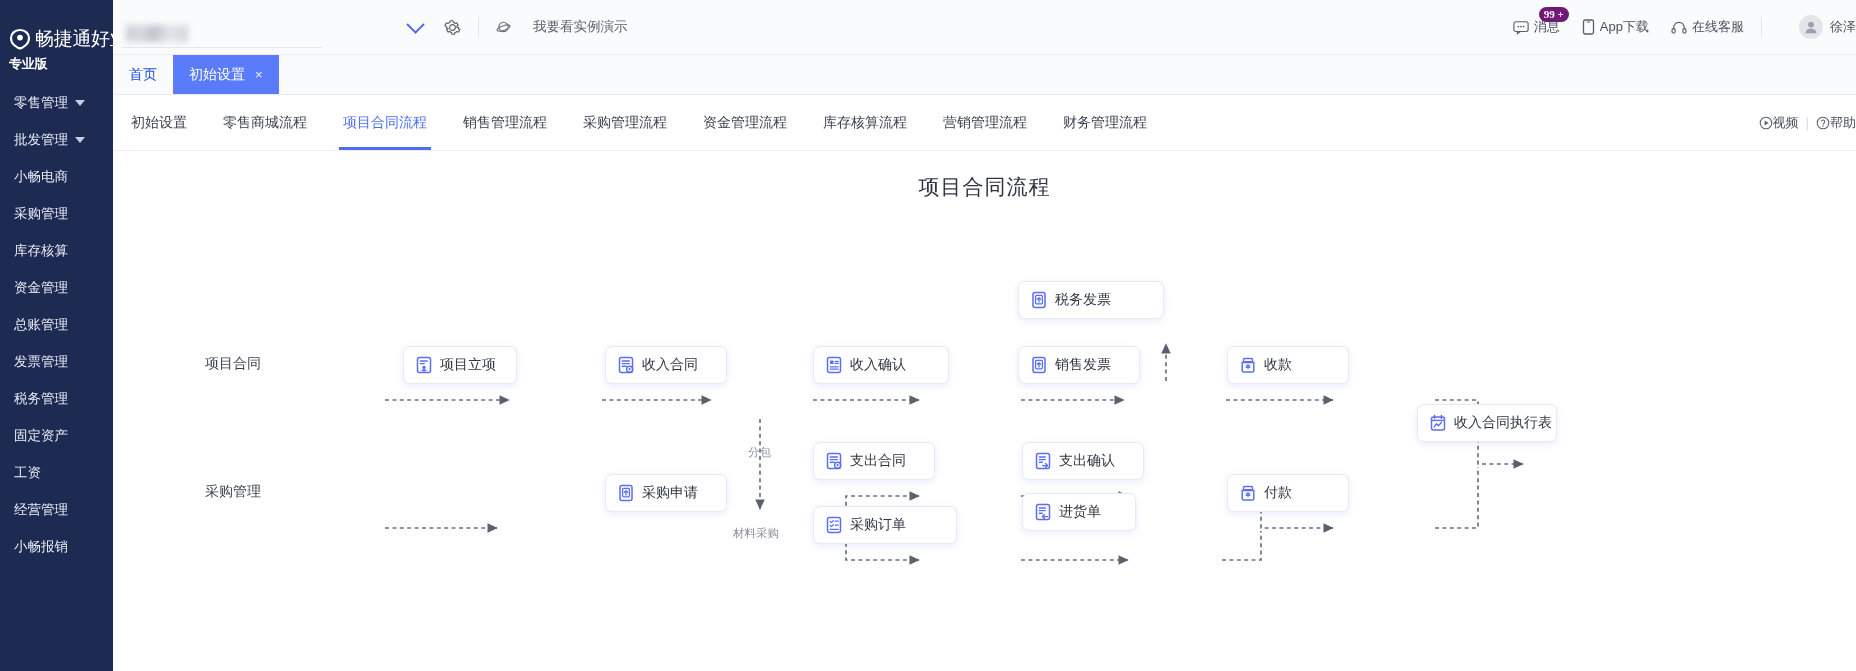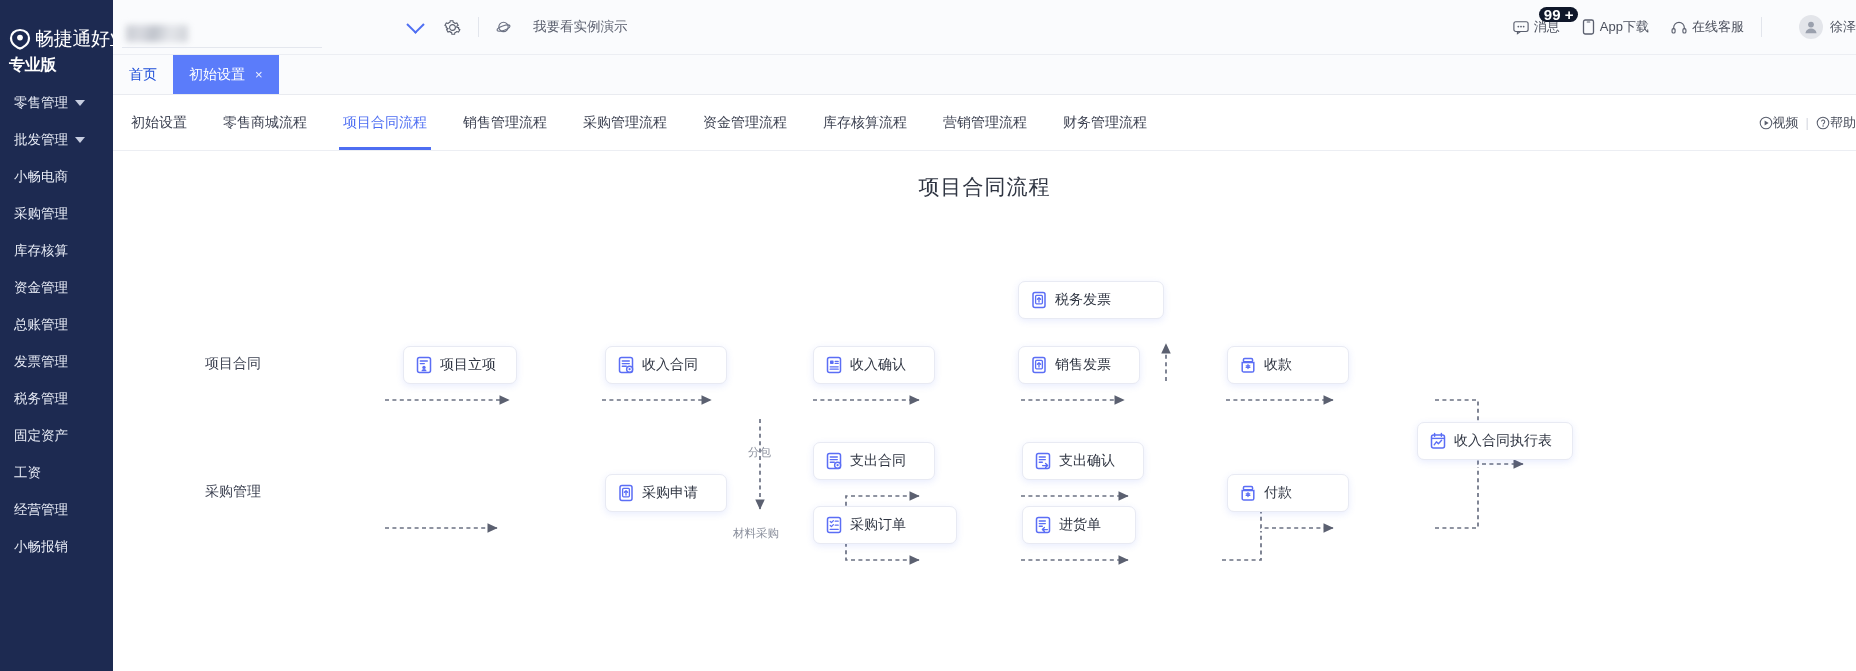--- a/index.html
+++ b/index.html
@@ -20,21 +20,21 @@
     overflow: hidden;
   }
   .logo-area { padding: 26px 0 0 0; height: 72px; position: relative; }
   .logo-row { display: flex; align-items: center; padding-left: 9px; }
   .logo-mark { width: 22px; height: 22px; flex: 0 0 22px; }
   .logo-text {
     color: #ffffff; font-size: 19px; margin-left: 4px;
     white-space: nowrap; letter-spacing: -0.3px;
   }
   .logo-badge {
-    color: #ffffff; font-size: 16px; padding-left: 9px; margin-top: 3px;
+    color: #ffffff; font-size: 13px; padding-left: 9px; margin-top: 3px;
     font-weight: bold; letter-spacing: -0.2px;
   }
   .menu { margin-top: 12px; }
   .menu-item {
     height: 37px; display: flex; align-items: center;
     color: #e8ecf6; font-size: 13.5px;
     padding-left: 14px; cursor: pointer; white-space: nowrap;
   }
   .caret {
     width: 0; height: 0; margin-left: 7px;
@@ -81,23 +81,23 @@
     margin-left: auto; display: flex; align-items: center;
     padding-right: 0px; height: 100%;
   }
   .tb-item {
     display: flex; align-items: center; gap: 5px;
     color: #4a4f5c; font-size: 13px; margin-left: 22px;
     cursor: pointer; position: relative; white-space: nowrap;
   }
   .badge-99 {
     position: absolute; top: -11px; left: 26px;
-    background: #0f172a; color: #fff; font-size: 15px;
+    background: #701a75; color: #fff; font-size: 11px;
     border-radius: 9px; padding: 1px 5px 1px 5px; line-height: 13px;
-    white-space: nowrap; font-weight: bold;
+    white-space: nowrap; font-weight: bold; font-family: Liberation Serif, serif;
   }
   .avatar {
     width: 24px; height: 24px; border-radius: 50%;
     background: #e3e5ea; margin-left: 20px;
     display: flex; align-items: center; justify-content: center;
   }
   .uname { color: #4a4f5c; font-size: 13px; margin-left: 7px; white-space: nowrap; }
 
   
   .tabstrip {
@@ -397,21 +397,21 @@
         </div>
         <div class="node" style="left: 492px; top: 195px; width: 122px;">
           <svg width="18" height="18" viewBox="0 0 18 18">
             <rect x="2.5" y="1.5" width="13" height="15" rx="2" fill="none" stroke="#5b6ef5" stroke-width="1.5"></rect>
             <path d="M5.3 5h7M5.3 7.6h7M5.3 10.2h4" stroke="#5b6ef5" stroke-width="1.4" stroke-linecap="round"></path>
             <circle cx="12.6" cy="13.2" r="3" fill="#fff" stroke="#5b6ef5" stroke-width="1.4"></circle>
             <circle cx="12.6" cy="13.2" r="1.1" fill="#5b6ef5"></circle>
           </svg>
           <span class="nlabel">收入合同</span>
         </div>
-        <div class="node" style="left: 700px; top: 195px; width: 122px;">
+        <div class="node" style="left: 700px; top: 195px; width: 136px;">
           <svg width="18" height="18" viewBox="0 0 18 18">
             <rect x="2.5" y="1.5" width="13" height="15" rx="2" fill="none" stroke="#5b6ef5" stroke-width="1.5"></rect>
             <rect x="5" y="4.4" width="3.6" height="3.6" rx=".7" fill="#5b6ef5"></rect>
             <path d="M10.2 5.4h3M10.2 7.4h3M5.2 10.8h8M5.2 13.2h8" stroke="#5b6ef5" stroke-width="1.3" stroke-linecap="round"></path>
           </svg>
           <span class="nlabel">收入确认</span>
         </div>
         <div class="node" style="left: 905px; top: 195px; width: 122px;">
           <svg width="18" height="18" viewBox="0 0 18 18">
             <rect x="3" y="1.5" width="12" height="15" rx="2" fill="none" stroke="#5b6ef5" stroke-width="1.5"></rect>
@@ -463,37 +463,37 @@
         </div>
         <div class="node" style="left: 700px; top: 355px; width: 144px;">
           <svg width="18" height="18" viewBox="0 0 18 18">
             <rect x="2.5" y="1.5" width="13" height="15" rx="2" fill="none" stroke="#5b6ef5" stroke-width="1.5"></rect>
             <path d="M5.2 5.4l1.2 1.2 2-2" fill="none" stroke="#5b6ef5" stroke-width="1.3" stroke-linecap="round" stroke-linejoin="round"></path>
             <path d="M5.2 9.4l1.2 1.2 2-2" fill="none" stroke="#5b6ef5" stroke-width="1.3" stroke-linecap="round" stroke-linejoin="round"></path>
             <path d="M10.2 5.2h3M10.2 9.2h3M5.2 13.4h8" stroke="#5b6ef5" stroke-width="1.3" stroke-linecap="round"></path>
           </svg>
           <span class="nlabel">采购订单</span>
         </div>
-        <div class="node" style="left: 909px; top: 355px; width: 114px;">
+        <div class="node" style="left: 909px; top: 342px; width: 114px;">
           <svg width="18" height="18" viewBox="0 0 18 18">
             <rect x="2.5" y="1.5" width="13" height="15" rx="2" fill="none" stroke="#5b6ef5" stroke-width="1.5"></rect>
             <path d="M5.3 5h6M5.3 7.6h6M5.3 10.2h3" stroke="#5b6ef5" stroke-width="1.4" stroke-linecap="round"></path>
             <path d="M13.4 13.6h-5M10.4 11.6l-2 2 2 2" fill="none" stroke="#5b6ef5" stroke-width="1.4" stroke-linecap="round" stroke-linejoin="round"></path>
           </svg>
           <span class="nlabel">进货单</span>
         </div>
         <div class="node" style="left: 1114px; top: 323px; width: 122px;">
           <svg width="18" height="18" viewBox="0 0 18 18">
             <path d="M3.2 6.4h11.6v8a1.6 1.6 0 01-1.6 1.6H4.8a1.6 1.6 0 01-1.6-1.6z" fill="none" stroke="#5b6ef5" stroke-width="1.5"></path>
             <rect x="4.4" y="2.6" width="9.2" height="3.2" rx="1.3" fill="none" stroke="#5b6ef5" stroke-width="1.5"></rect>
             <path d="M9 8.6v4M7.2 9.8h3.6M7.2 11.4h3.6" stroke="#5b6ef5" stroke-width="1.3" stroke-linecap="round"></path>
           </svg>
           <span class="nlabel">付款</span>
         </div>
-        <div class="node" style="left: 1304px; top: 271px; width: 156px;">
+        <div class="node" style="left: 1304px; top: 253px; width: 140px;">
           <svg width="18" height="18" viewBox="0 0 18 18">
             <rect x="2.5" y="3" width="13" height="13" rx="2" fill="none" stroke="#5b6ef5" stroke-width="1.5"></rect>
             <path d="M2.5 6.4h13" stroke="#5b6ef5" stroke-width="1.4"></path>
             <path d="M5.6 1.6v2.6M12.4 1.6v2.6" stroke="#5b6ef5" stroke-width="1.5" stroke-linecap="round"></path>
             <path d="M5.2 12.8l2.2-3 2 2 3.2-3.6" fill="none" stroke="#5b6ef5" stroke-width="1.4" stroke-linecap="round" stroke-linejoin="round"></path>
           </svg>
           <span class="nlabel">收入合同执行表</span>
         </div>
         <div class="edge-label" style="left: 635px; top: 294px;">分包</div>
         <div class="edge-label" style="left: 620px; top: 375px;">材料采购</div>

